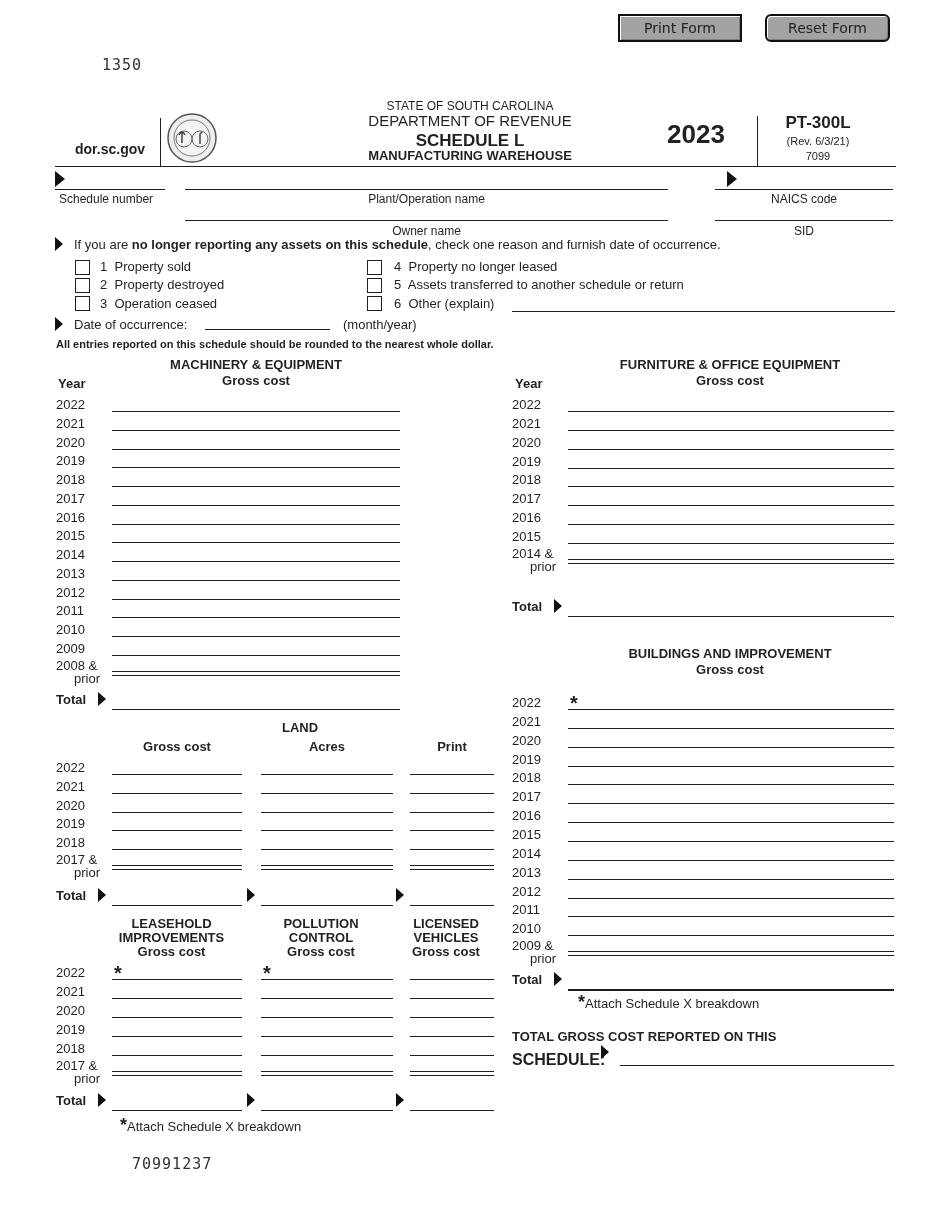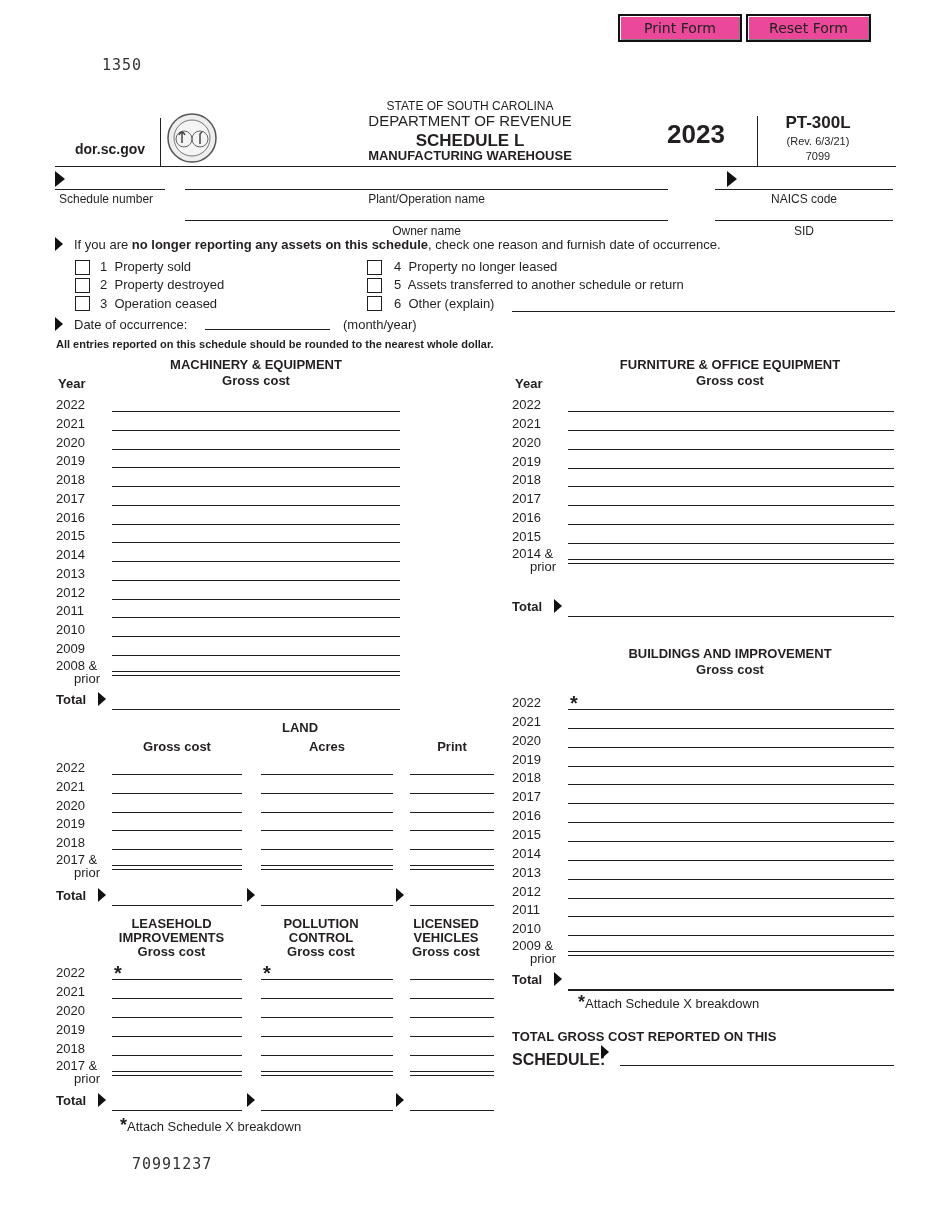--- a/index.html
+++ b/index.html
@@ -1,36 +1,36 @@
 <!DOCTYPE html>
 <html><head>
 <meta charset="utf-8">
 <style>
   html, body { margin:0; padding:0; background:#fff; }
   body { width:950px; height:1230px; position:relative; font-family:"Liberation Sans", sans-serif; color:#231f20; overflow:hidden; }
   .abs { position:absolute; }
-  .btn { position:absolute; top:14px; height:24px; background:#ec4899; border:2px solid #111; border-top-color:#111; box-shadow: inset 1px 1px 0 #fff, inset -1px -1px 0 #808080; font-family:"DejaVu Sans", sans-serif; font-size:14px; color:#222; text-align:center; line-height:24px; cursor:pointer; box-sizing:content-box; }
+  .btn { position:absolute; top:14px; height:24px; background:#a3a3a3; border:2px solid #111; border-top-color:#111; box-shadow: inset 1px 1px 0 #fff, inset -1px -1px 0 #808080; font-family:"DejaVu Sans", sans-serif; font-size:14px; color:#222; text-align:center; line-height:24px; cursor:pointer; box-sizing:content-box; }
   .mono { font-family:"DejaVu Sans Mono", monospace; font-size:15px; color:#333; letter-spacing:1px; }
   .line { position:absolute; height:0; border-top:1.2px solid #231f20; }
   .dbl { position:absolute; height:3px; border-top:1.2px solid #231f20; border-bottom:1.2px solid #231f20; }
   .arrow { position:absolute; width:0; height:0; border-top:8px solid transparent; border-bottom:8px solid transparent; border-left:10px solid #111; }
   .arrow.sm { border-top:7px solid transparent; border-bottom:7px solid transparent; border-left:8px solid #111; }
   .yr { position:absolute; font-size:13px; line-height:14px; }
   .hdr { position:absolute; font-weight:bold; font-size:13px; text-align:center; line-height:14px; }
   .lbl { position:absolute; font-size:12px; }
   .cb { position:absolute; width:13px; height:13px; border:1px solid #231f20; background:#fff; }
   .txt13 { position:absolute; font-size:13px; white-space:nowrap; }
   .star { position:absolute; font-size:20px; font-weight:bold; line-height:16px; }
   input.fld { position:absolute; border:none; background:transparent; outline:none; font-family:"Liberation Sans", sans-serif; font-size:12px; padding:0; height:16px; }
 </style>
 </head>
 <body>
 
 <div class="btn" style="left:618px;width:120px;">Print Form</div>
-<div class="btn" style="left:746px;width:121px;">Reset Form</div>
+<div class="btn" style="left:765px;width:121px;border-radius:6px;">Reset Form</div>
 
 <div class="abs mono" style="left:102px;top:56px;">1350</div>
 
 <div class="abs" style="left:75px;top:141px;font-size:14px;font-weight:bold;">dor.sc.gov</div>
 <div class="abs" style="left:160px;top:118px;width:0;height:48px;border-left:1px solid #231f20;"></div>
 <div class="abs" style="left:167px;top:113px;width:50px;height:50px;">
   <svg width="50" height="50" viewBox="0 0 50 50">
     <circle cx="25" cy="25" r="24" fill="#eee" stroke="#555" stroke-width="1.5"></circle>
     <circle cx="25" cy="25" r="18" fill="#f4f4f4" stroke="#777" stroke-width="1"></circle>
     <circle cx="17" cy="26" r="8" fill="none" stroke="#666" stroke-width="1"></circle>

